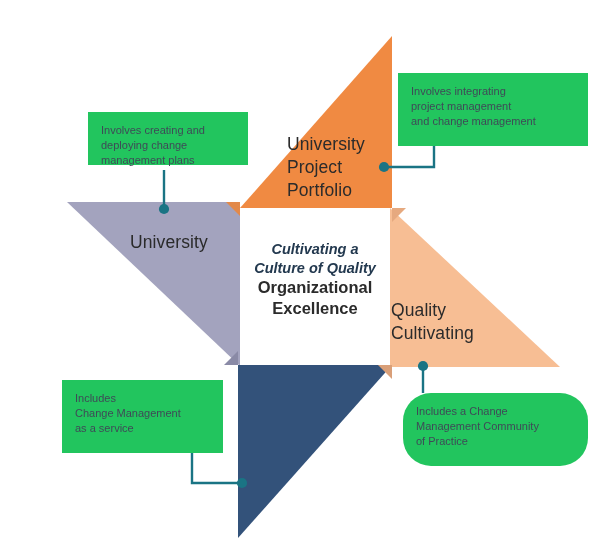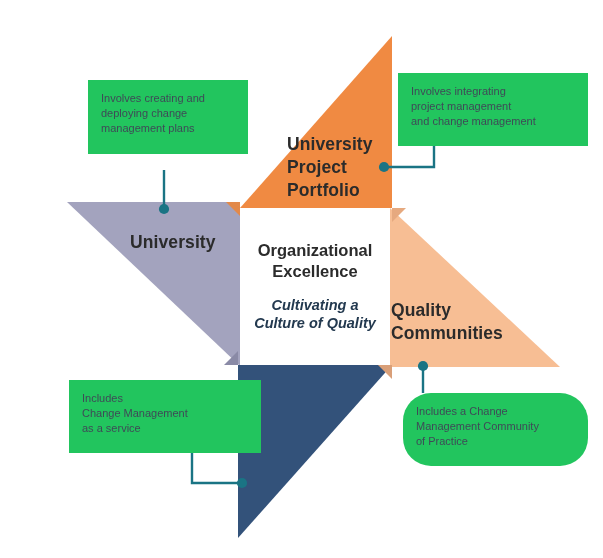--- a/index.html
+++ b/index.html
@@ -28,21 +28,21 @@
   .lbl {
     position: absolute;
     margin: 0;
     padding: 0;
     white-space: pre-line;
     line-height: 1.30;
     letter-spacing: 0.1px;
   }
   
   .wedge-label {
-    font-weight: bold;
+    font-weight: normal;
     font-size: 17.5px;
   }
   #label-upp {
     left: 287px;
     top: 133px;
     width: 110px;
     color: #2b2b2b;
     text-align: left;
   }
   #label-init {
@@ -103,23 +103,23 @@
   .callout {
     position: absolute;
     background: #22c55e;
     box-sizing: border-box;
     color: #3f4a57;
     font-size: 11px;
     line-height: 1.36;
     white-space: pre-line;
     padding: 11px 13px 11px 13px;
   }
-  #callout-tl { left: 88px;  top: 80px;  width: 160px; height: 74px; }
+  #callout-tl { left: 88px;  top: 112px;  width: 160px; height: 53px; }
   #callout-tr { left: 398px; top: 73px;  width: 190px; height: 73px; }
-  #callout-bl { left: 69px;  top: 380px; width: 192px; height: 73px; }
+  #callout-bl { left: 62px;  top: 380px; width: 161px; height: 73px; }
   #callout-br { left: 403px; top: 393px; width: 185px; height: 73px; border-radius: 28px; }
 </style>
 </head>
 <body>
 
 <div id="stage">
 
   <svg id="art" viewBox="0 0 603 558" width="603" height="558" xmlns="http://www.w3.org/2000/svg">
 
     <polygon points="392,36 392,208 240,208" fill="#f08a42"></polygon>
@@ -148,28 +148,28 @@
     <circle cx="423" cy="366" r="5.1" fill="#1a7484"></circle>
   </svg>
 
   <div class="lbl wedge-label" id="label-upp">University
 Project
 Portfolio</div>
 
   <div class="lbl wedge-label" id="label-init">University</div>
 
   <div class="lbl wedge-label" id="label-qc">Quality
-Communities</div>
+Cultivating</div>
 
 
   <div id="center-box">
+    <div id="center-sub">Cultivating a
+Culture of Quality</div>
     <div id="center-title">Organizational
 Excellence</div>
-    <div id="center-sub">Cultivating a
-Culture of Quality</div>
   </div>
 
   <div class="callout" id="callout-tl">Involves creating and
 deploying change
 management plans</div>
 
   <div class="callout" id="callout-tr">Involves integrating
 project management
 and change management</div>
 

